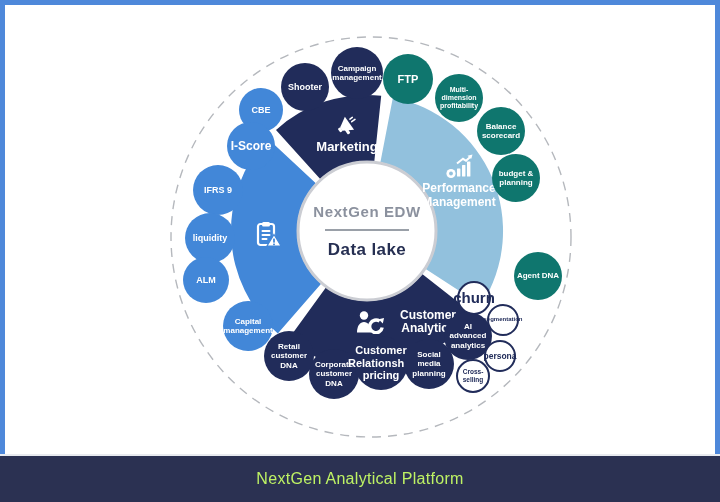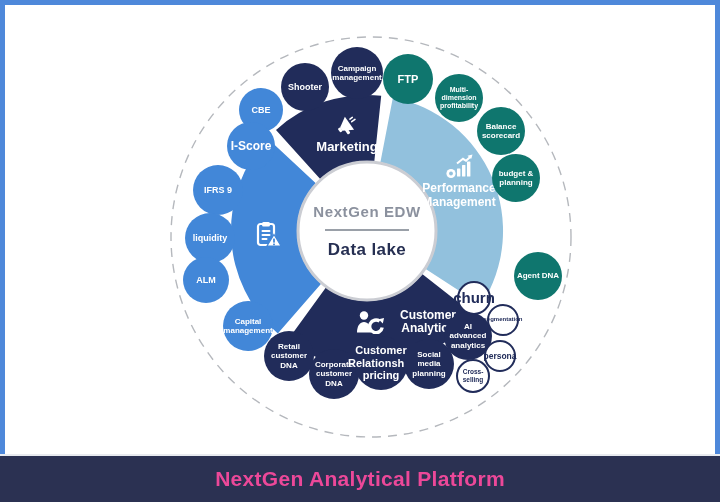--- a/index.html
+++ b/index.html
@@ -31,21 +31,21 @@
   }
   .center-title{color:#8b919e;font-size:15px;font-weight:bold;letter-spacing:.6px;}
   .center-divider{width:84px;height:2px;background:#9aa0a8;}
   .center-subtitle{color:#262f52;font-size:17px;font-weight:bold;letter-spacing:.4px;}
   
   .frame{position:absolute;inset:0;border:5px solid #4e88da;z-index:6;pointer-events:none;}
   .footer-bar{
     position:absolute;left:0;right:0;bottom:0;height:46px;background:#2b3152;z-index:7;
     display:flex;align-items:center;justify-content:center;border-top:2px solid #e8eaef;
   }
-  .footer-bar span{color:#ec4899;font-size:21px;font-weight:bold;letter-spacing:.3px;}
+  .footer-bar span{color:#bef264;font-size:16px;font-weight:normal;letter-spacing:.3px;}
 </style>
 </head>
 <body>
 
 <div class="page">
 
   <svg class="base-svg" width="720" height="502" viewBox="0 0 720 502">
     <circle cx="371" cy="237" r="200" fill="none" stroke="#b5b8bd" stroke-width="1.4" stroke-dasharray="9 7"></circle>
     <path d="M276,129.9 A136,136 0 0 1 381.2,95.7 L374.3,161.4 A70,70 0 0 0 320.2,179 Z" fill="#212c5a"></path>
     <path d="M392.9,97.5 A136,136 0 0 1 481.1,305.1 L425.7,269.1 A70,70 0 0 0 380.4,162.3 Z" fill="#92c1dd"></path>

